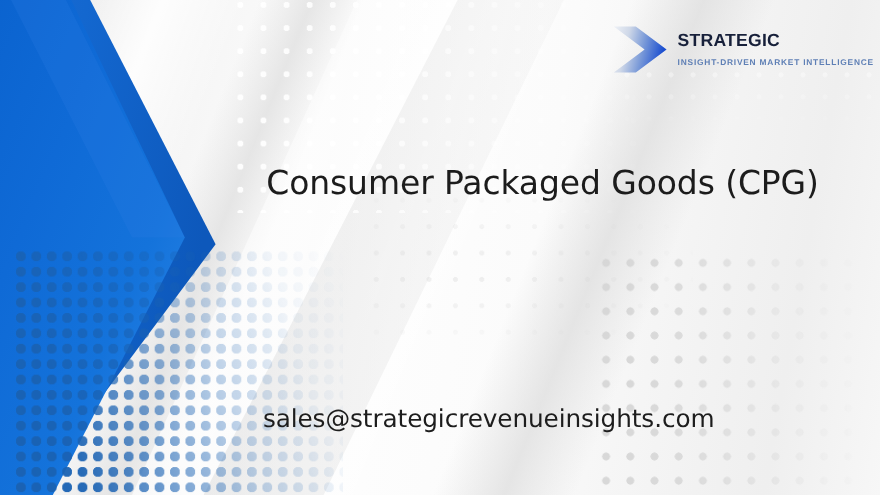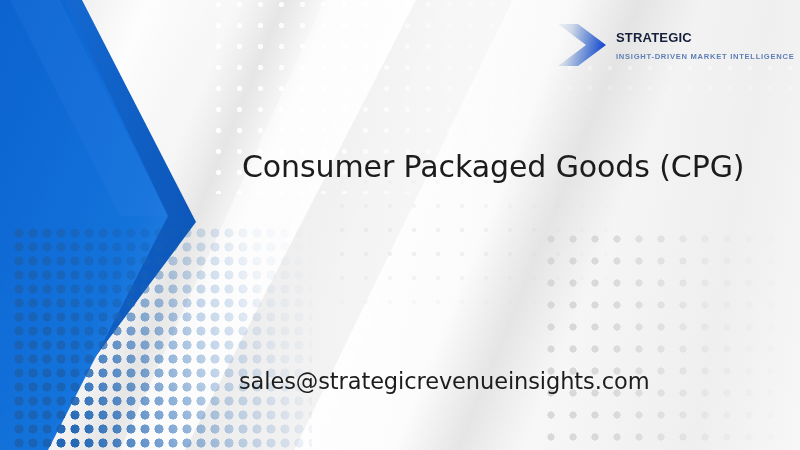--- a/index.html
+++ b/index.html
@@ -117,21 +117,21 @@
     position:absolute;
     left:556px; top:14px;
     width:236px; height:62px;
     display:flex; align-items:center;
   }
   .logo-mark { width:56px; height:50px; flex:0 0 56px; }
   .logo-text { margin-left:4px; }
   .logo-line {
     font-family:"Liberation Sans", sans-serif;
     font-weight:bold;
-    font-size:13px;
+    font-size:16px;
     letter-spacing:.2px;
     color:#17203a;
     line-height:18.5px;
     white-space:nowrap;
   }
   .logo-tag {
     font-family:"Liberation Sans", sans-serif;
     font-size:7.6px;
     font-weight:bold;
     letter-spacing:.72px;

